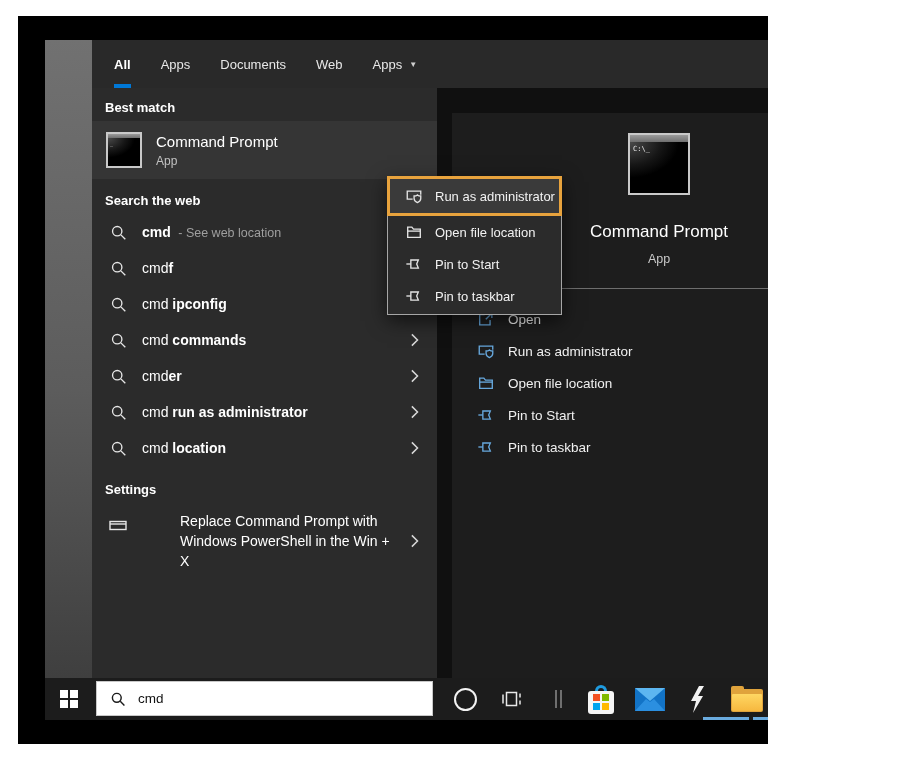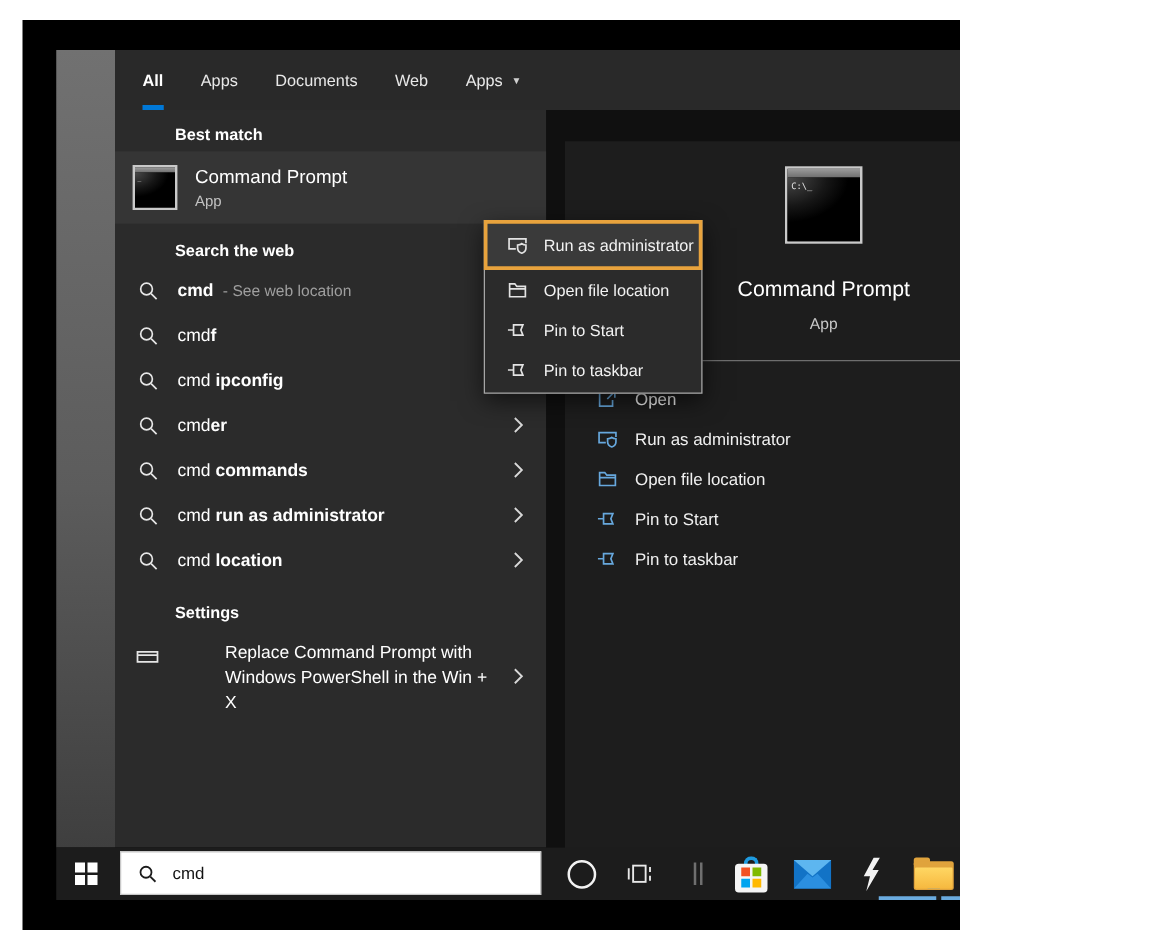--- a/index.html
+++ b/index.html
@@ -12,21 +12,21 @@
   .tabs-bar{position:absolute;left:0;top:0;width:782px;height:48px;background:#292929;display:flex;align-items:stretch;padding-left:22px;box-sizing:border-box;}
   .tab{position:relative;display:flex;align-items:center;margin-right:30px;color:#e8e8e8;font-size:13px;cursor:default;}
   .tab.selected{font-weight:bold;color:#fff;}
   .tab.selected::after{content:"";position:absolute;left:0;right:0;bottom:0;height:4px;background:#0078d7;}
   .tab .dd{font-size:8px;margin-left:7px;color:#d0d0d0;}
   .hdr-icons{position:absolute;right:28px;top:0;height:48px;display:flex;align-items:center;gap:28px;color:#cfcfcf;}
   .ellipsis{font-size:16px;letter-spacing:2px;color:#cfcfcf;line-height:10px;}
   .left-panel{position:absolute;left:0;top:48px;width:345px;height:590px;background:#2b2b2b;}
   .right-area{position:absolute;left:345px;top:48px;width:437px;height:590px;background:#101010;}
   .preview-panel{position:absolute;left:15px;top:25px;width:414px;height:575px;background:#1d1d1d;}
-  .section-h{color:#fff;font-size:13px;font-weight:bold;padding:12px 0 6px 13px;margin-left:35px;}
+  .section-h{color:#fff;font-size:13px;font-weight:bold;padding:12px 0 6px 13px;}
   
   .bm-row{position:relative;height:58px;background:#353535;display:flex;align-items:center;}
   .bm-text{margin-left:14px;}
   .bm-title{color:#fff;font-size:15px;}
   .bm-sub{color:#c2c2c2;font-size:12px;margin-top:4px;}
   
   .cmdicon{box-sizing:border-box;border:2px solid #c9c9c9;background:#000;position:relative;}
   .cmdicon .tbar{position:absolute;left:0;top:0;right:0;background:linear-gradient(180deg,#9b9b9b,#6f6f6f);}
   .cmdicon .body{position:absolute;left:0;right:0;bottom:0;background:
      radial-gradient(120% 100% at 0% 0%, #4a4a4a 0%, #161616 45%, #000 70%);}
@@ -184,35 +184,35 @@
               </svg>
             </span>
         </div>
         <div class="sug-row">
           <span class="mag">
               <svg width="17" height="17" viewBox="0 0 20 20" fill="none" stroke="currentColor" stroke-width="1.6">
                 <circle cx="8.5" cy="8.5" r="5.5"></circle>
                 <line x1="12.8" y1="12.8" x2="18" y2="18"></line>
               </svg>
             </span>
+          <span class="lbl"><span>cmd </span><b>commands</b></span>
+          <span class="chev">
+              <svg width="9" height="15" viewBox="0 0 12 20" fill="none" stroke="currentColor" stroke-width="2">
+                <path d="M2.5 2.5 L10 10 L2.5 17.5"></path>
+              </svg>
+            </span>
+        </div>
+        <div class="sug-row">
+          <span class="mag">
+              <svg width="17" height="17" viewBox="0 0 20 20" fill="none" stroke="currentColor" stroke-width="1.6">
+                <circle cx="8.5" cy="8.5" r="5.5"></circle>
+                <line x1="12.8" y1="12.8" x2="18" y2="18"></line>
+              </svg>
+            </span>
           <span class="lbl"><span>cmd</span><b>er</b></span>
-          <span class="chev">
-              <svg width="9" height="15" viewBox="0 0 12 20" fill="none" stroke="currentColor" stroke-width="2">
-                <path d="M2.5 2.5 L10 10 L2.5 17.5"></path>
-              </svg>
-            </span>
-        </div>
-        <div class="sug-row">
-          <span class="mag">
-              <svg width="17" height="17" viewBox="0 0 20 20" fill="none" stroke="currentColor" stroke-width="1.6">
-                <circle cx="8.5" cy="8.5" r="5.5"></circle>
-                <line x1="12.8" y1="12.8" x2="18" y2="18"></line>
-              </svg>
-            </span>
-          <span class="lbl"><span>cmd </span><b>commands</b></span>
           <span class="chev">
               <svg width="9" height="15" viewBox="0 0 12 20" fill="none" stroke="currentColor" stroke-width="2">
                 <path d="M2.5 2.5 L10 10 L2.5 17.5"></path>
               </svg>
             </span>
         </div>
         <div class="sug-row">
           <span class="mag">
               <svg width="17" height="17" viewBox="0 0 20 20" fill="none" stroke="currentColor" stroke-width="1.6">
                 <circle cx="8.5" cy="8.5" r="5.5"></circle>

